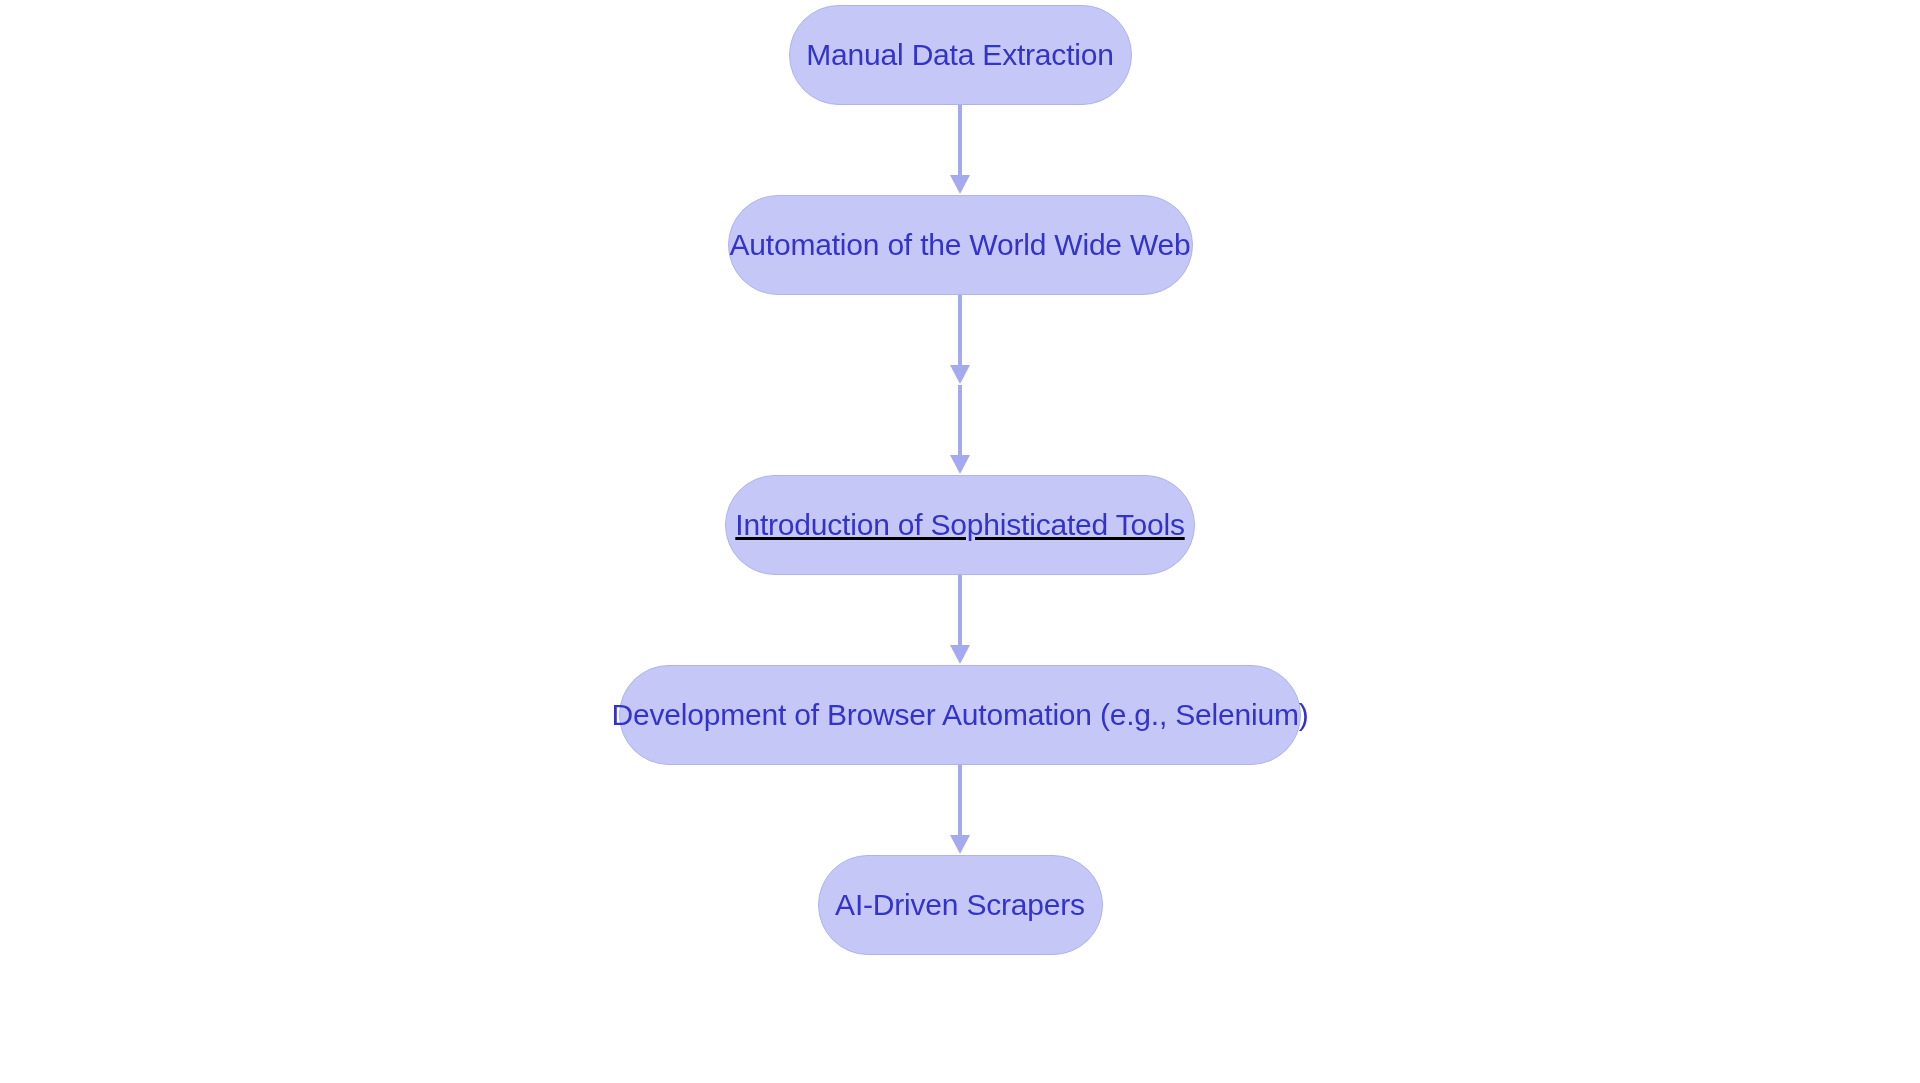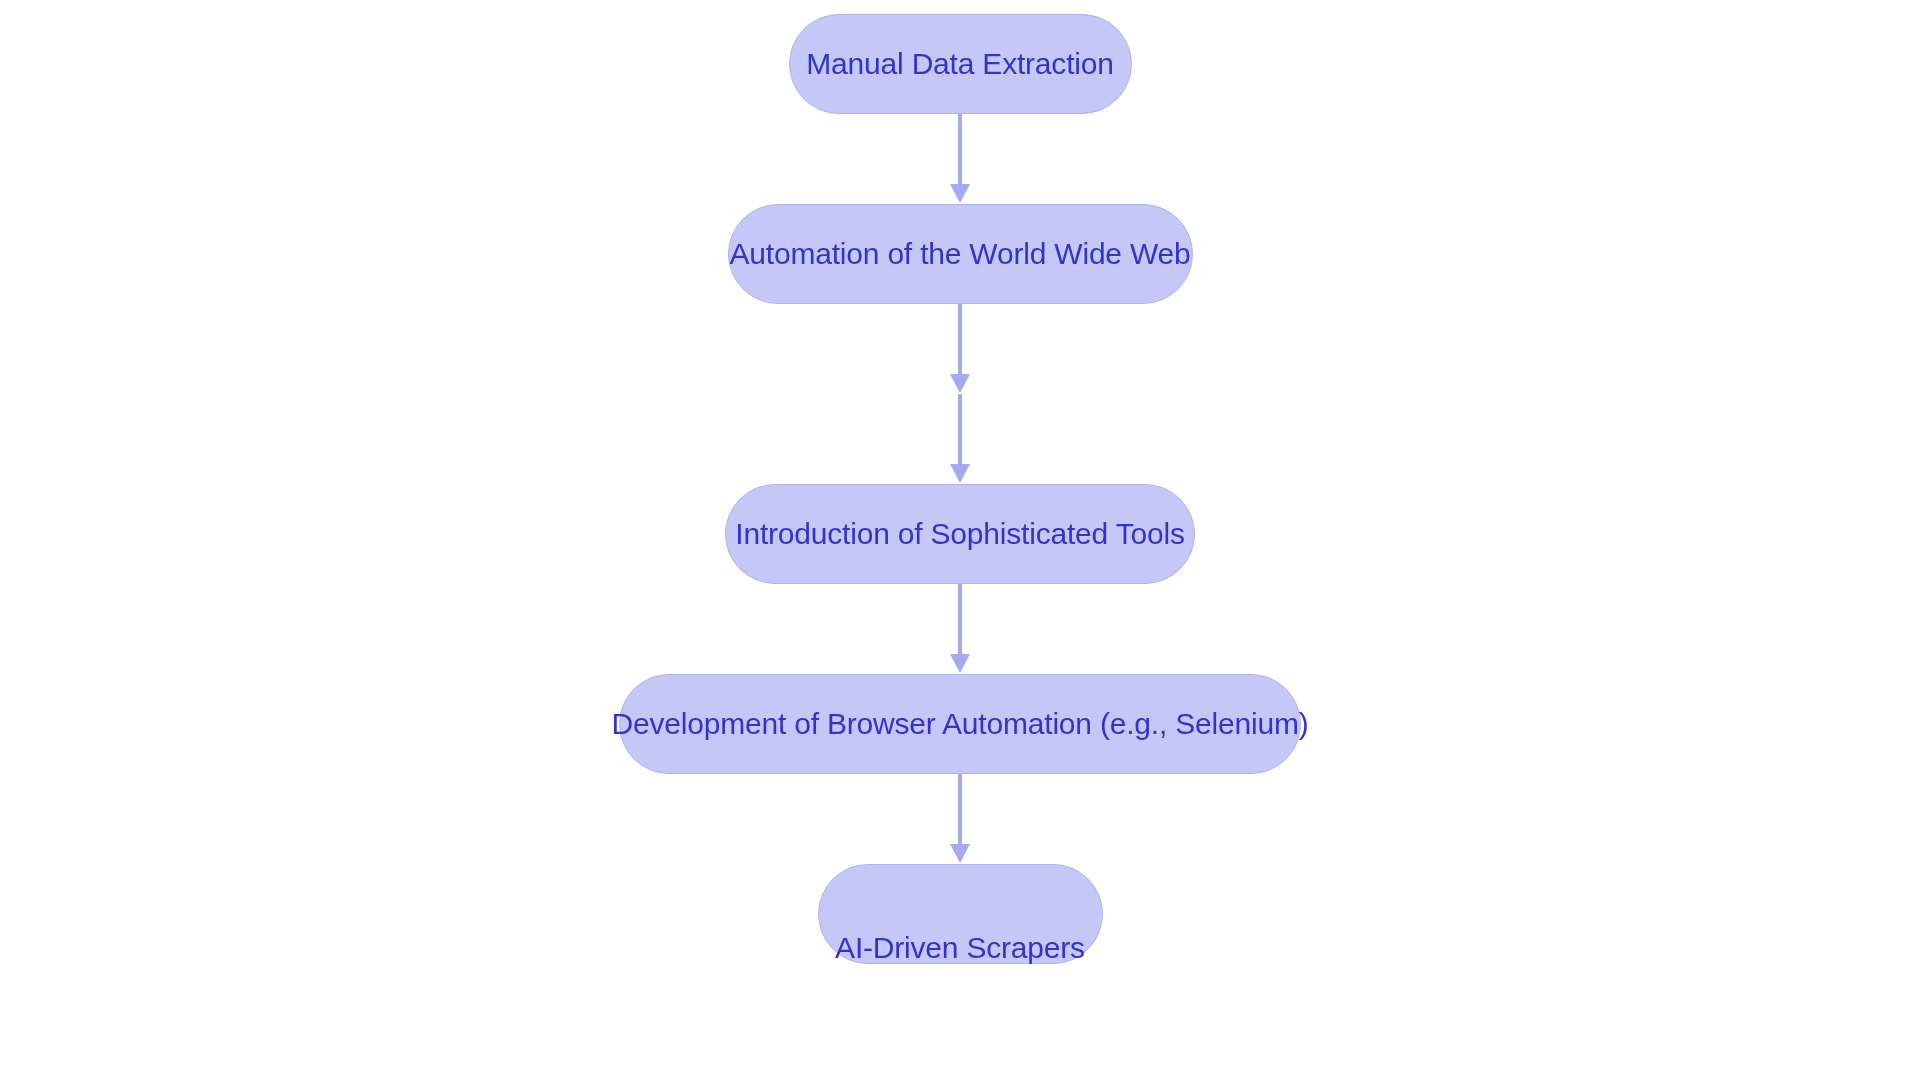--- a/index.html
+++ b/index.html
@@ -25,21 +25,21 @@
   .flow-column {
     position: absolute;
     left: 0;
     top: 0;
     width: 1920px;
     height: 1083px;
     display: flex;
     flex-direction: column;
     align-items: center;
     justify-content: flex-start;
-    padding-top: 14px;
+    padding-top: 5px;
     box-sizing: border-box;
   }
 
   .flow-node {
     box-sizing: border-box;
     height: 100px;
     border-radius: 50px;
     background: #c5c8f7;
     border: 1.5px solid #aeb3f0;
     display: flex;
@@ -56,23 +56,23 @@
     letter-spacing: -0.2px;
     white-space: nowrap;
     line-height: 1;
     padding: 0 34px;
   }
 
   
   .node-w-1 { width: 343px; }
   .node-w-2 { width: 465px; }
   .node-w-3 { width: 295px; }
-  .node-w-4 { width: 470px; }
+  .node-w-4 { width: 470px; text-decoration: underline; }
   .node-w-5 { width: 682px; }
-  .node-w-6 { width: 285px; align-items: flex-end; }
+  .node-w-6 { width: 285px; }
 
   .flow-connector {
     width: 22px;
     height: 90px;
     flex: 0 0 auto;
     display: block;
     position: relative;
   }
   .flow-connector svg {
     display: block;

